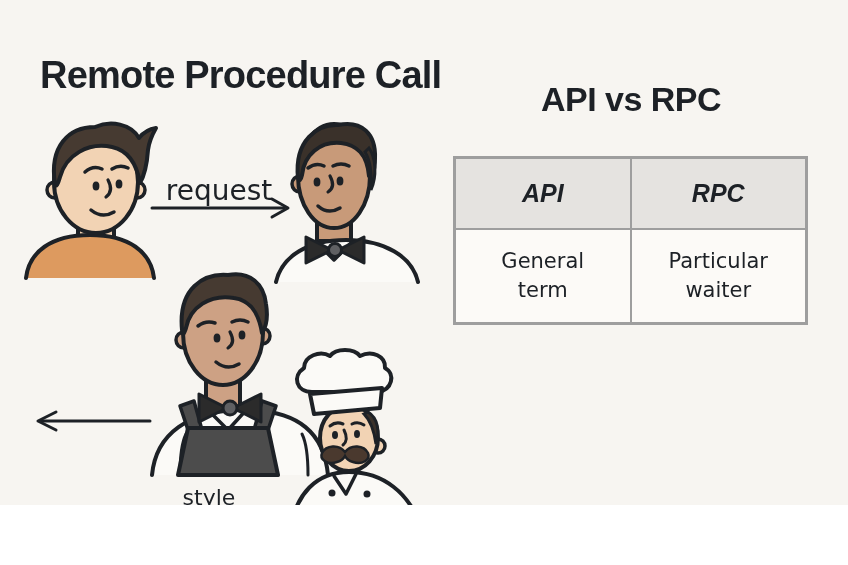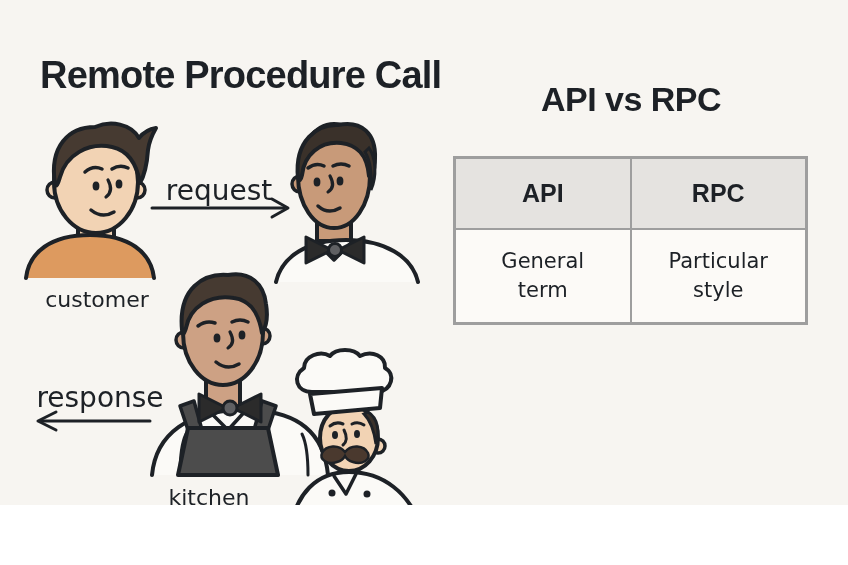--- a/index.html
+++ b/index.html
@@ -30,20 +30,21 @@
   }
   #cmp-table th,#cmp-table td{
     border:2px solid var(--table-border,#9e9e9e);
     text-align:center;vertical-align:middle;
     white-space:pre-line;color:var(--ink,#20242a);
   }
   #cmp-table th{
     background:var(--table-header-bg,#e5e3e0);height:67px;
     font-size:25px;font-weight:bold;
     font-family:"Liberation Sans","DejaVu Sans",sans-serif;
+    font-style:italic;
   }
   #cmp-table td{
     background:var(--table-cell-bg,#fcfaf7);
     font-size:21px;line-height:1.38;
   }
   #cmp-table tr.r1 td{height:126px;}
   #cmp-table tr.r2 td{height:90px;}
 </style>
 </head>
 <body>
@@ -135,39 +136,37 @@
   <svg class="abs" style="left:148px;top:196px" width="148" height="24" viewBox="0 0 148 24" aria-hidden="true">
     <path class="line" d="M4,12 H136" stroke-width="3"></path>
     <path class="line" d="M124,3 L140,12 L124,21" stroke-width="3"></path>
   </svg>
   <div class="abs ctr arrow-label" style="left:219px;top:174px">request</div>
 
   <svg class="abs" style="left:34px;top:408px" width="122" height="26" viewBox="0 0 122 26" aria-hidden="true">
     <path class="line" d="M116,13 H8" stroke-width="3"></path>
     <path class="line" d="M22,4 L4,13 L22,22" stroke-width="3"></path>
   </svg>
-  <div class="abs ctr arrow-label" style="left:100px;top:381px">response</div>
 
-  <div class="abs ctr fig-label" style="left:97px;top:287px">customer</div>
-  <div class="abs ctr fig-label" style="left:209px;top:485px">kitchen</div>
+  <div class="abs ctr fig-label" style="left:209px;top:485px">style</div>
 
   <div id="vs-title" class="abs ctr">API vs RPC</div>
 
   <table id="cmp-table">
     <colgroup>
         <col style="width:50%">
         <col style="width:50%">
       </colgroup>
     <tbody>
         <tr>
       <th>API</th>
       <th>RPC</th>
     </tr>
     <tr class="r2">
       <td>General
 term</td>
       <td>Particular
-style</td>
+waiter</td>
     </tr>
   </tbody>
     </table>
 
 </div>
 
 </body></html>

